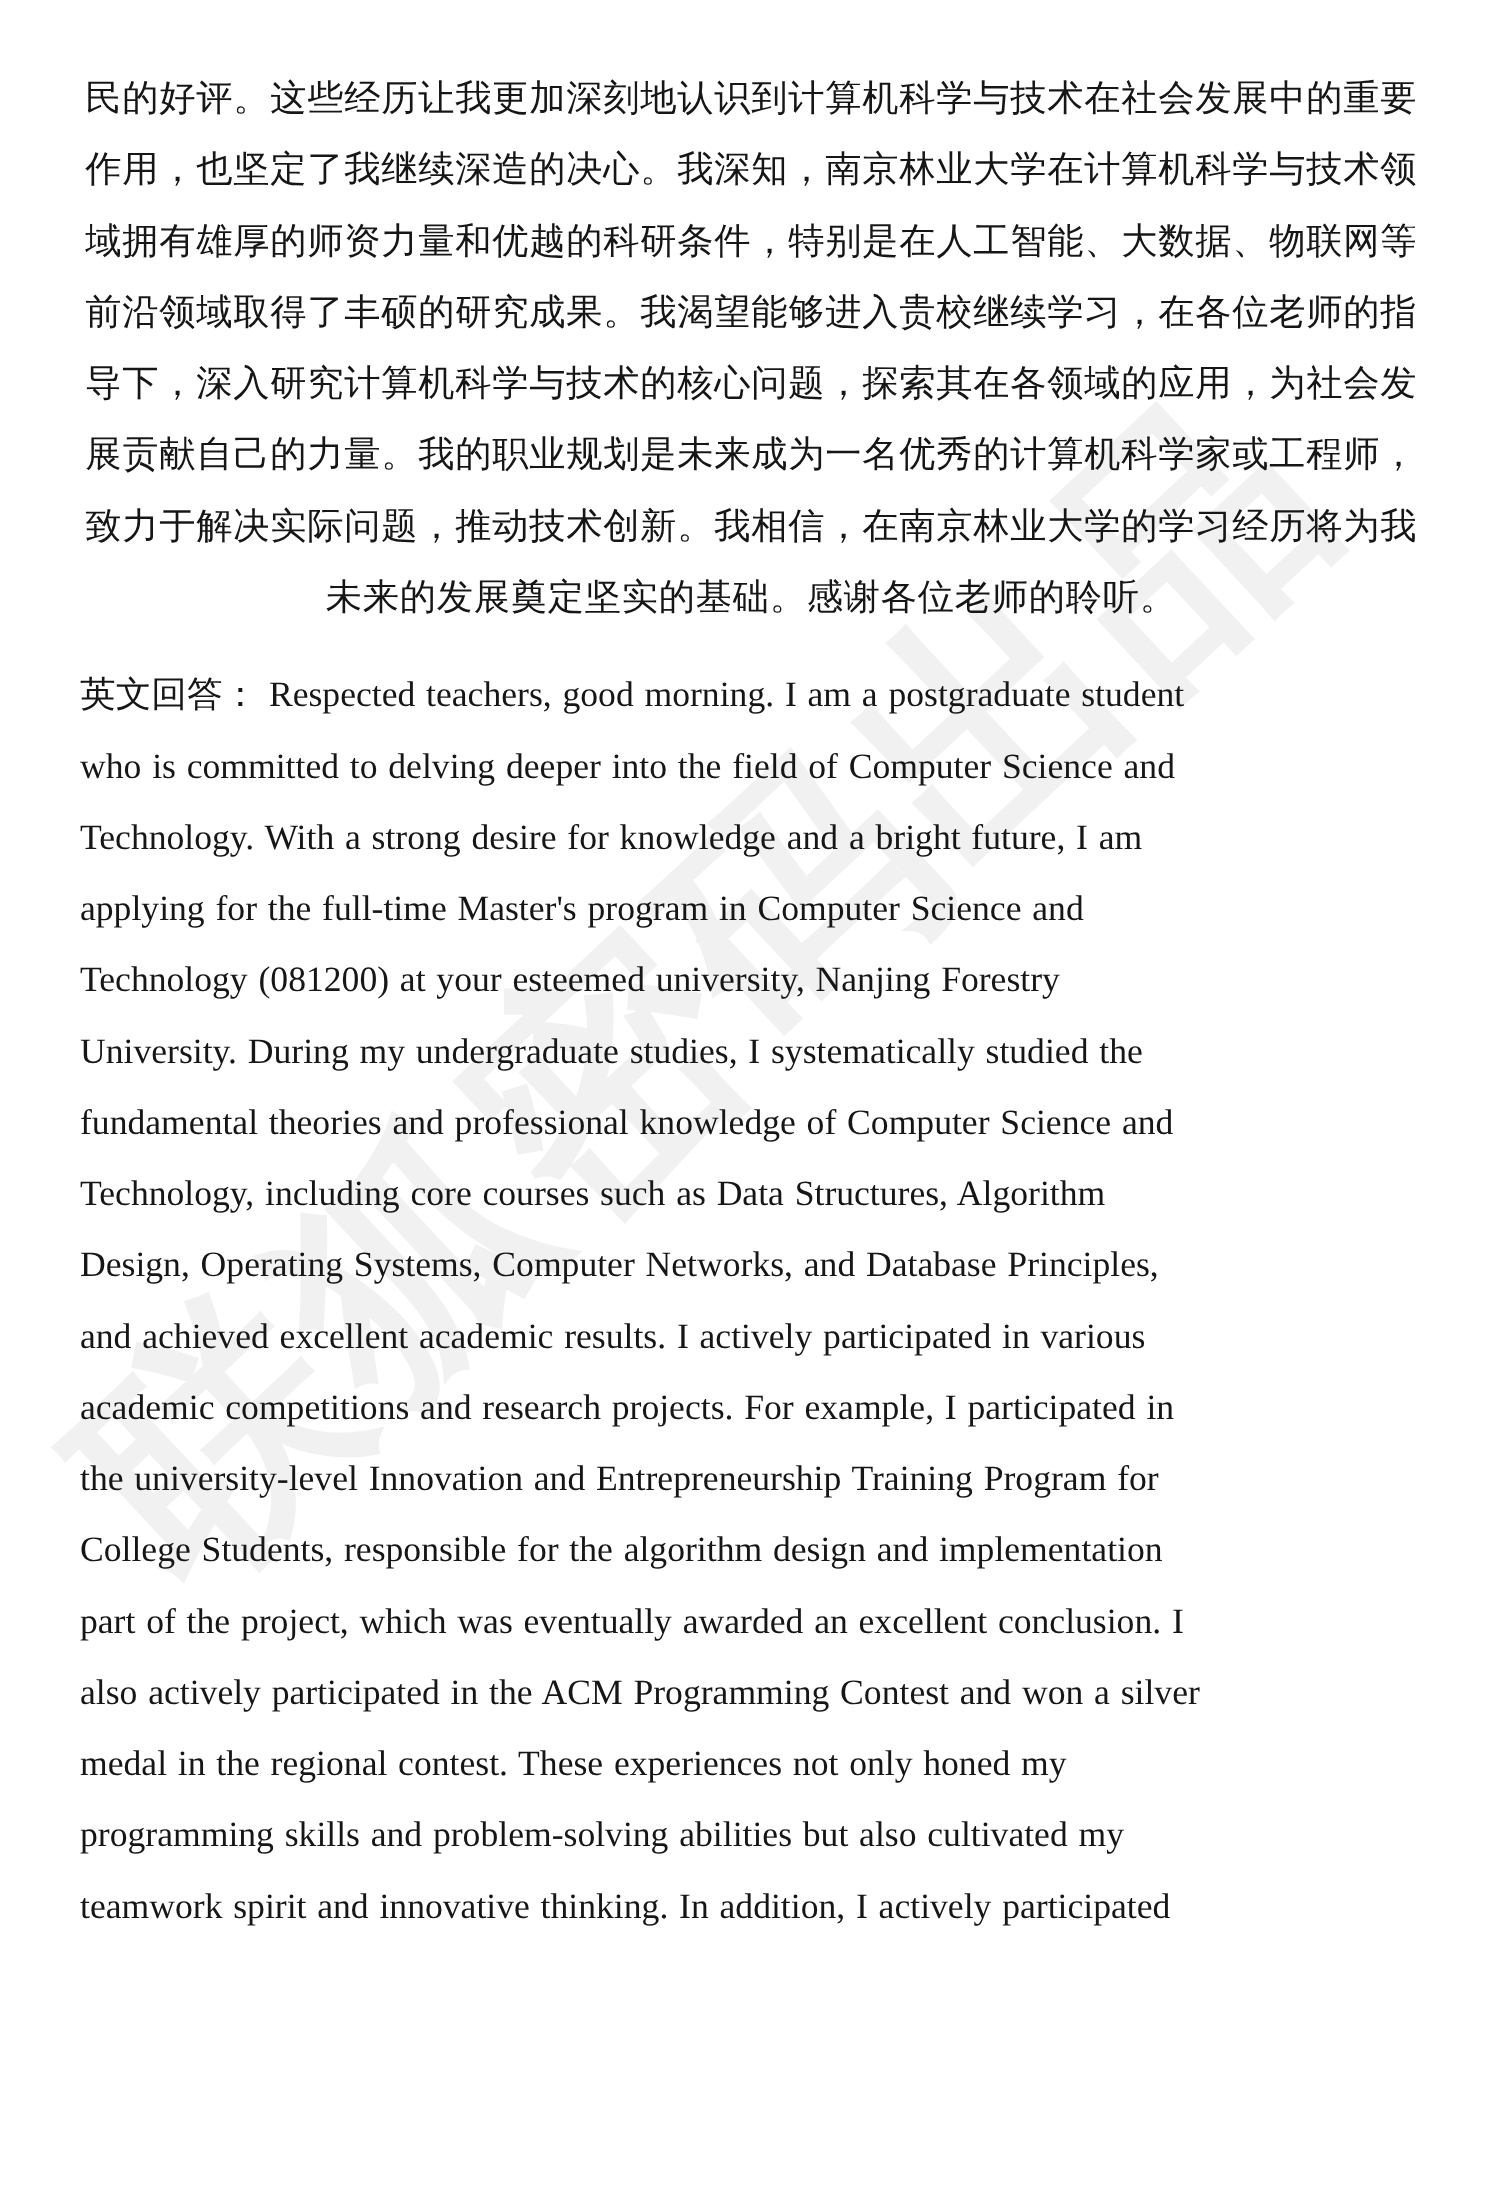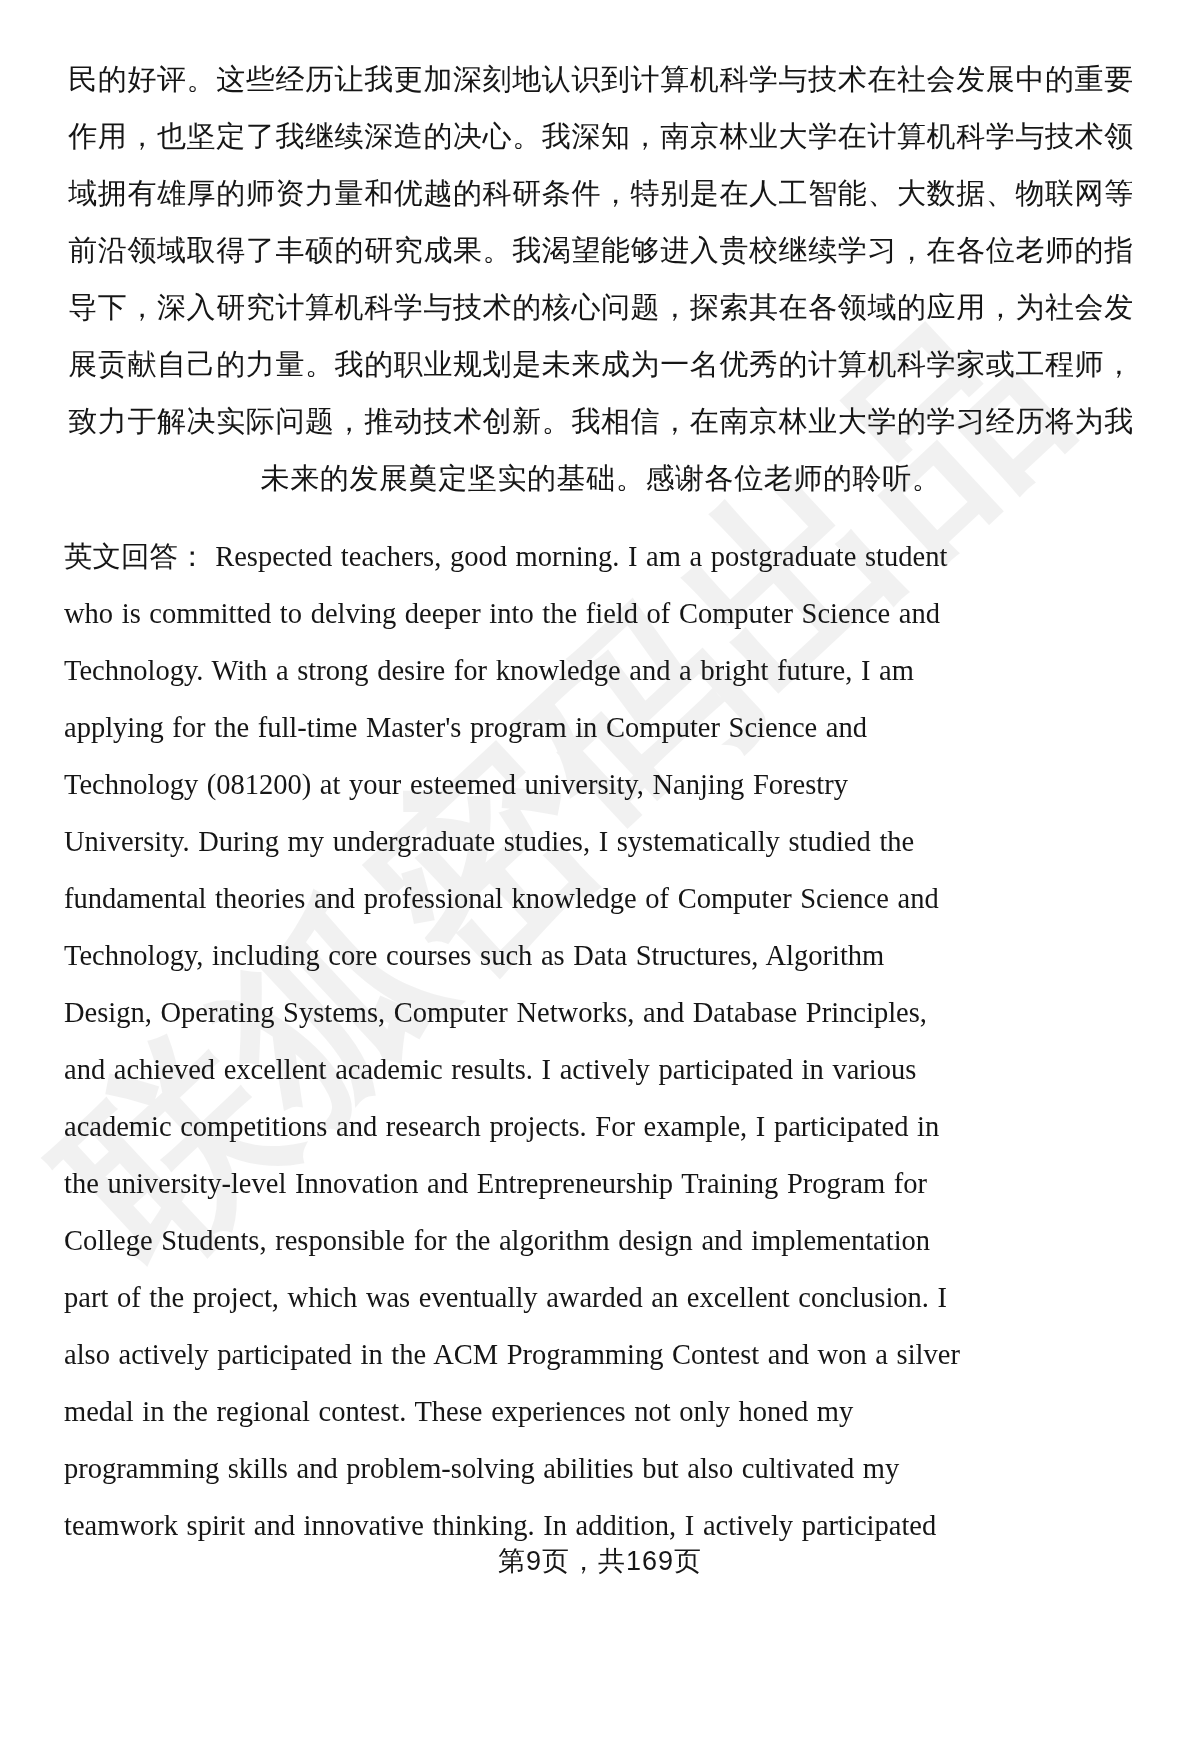--- a/index.html
+++ b/index.html
@@ -95,14 +95,13 @@
 academic competitions and research projects. For example, I participated in
 the university-level Innovation and Entrepreneurship Training Program for
 College Students, responsible for the algorithm design and implementation
 part of the project, which was eventually awarded an excellent conclusion. I
 also actively participated in the ACM Programming Contest and won a silver
 medal in the regional contest. These experiences not only honed my
 programming skills and problem-solving abilities but also cultivated my
 teamwork spirit and innovative thinking. In addition, I actively participated</p>
   </div>
 
-  <div class="footer">第9页，共169页</div>
 </div>
 
 </body></html>

